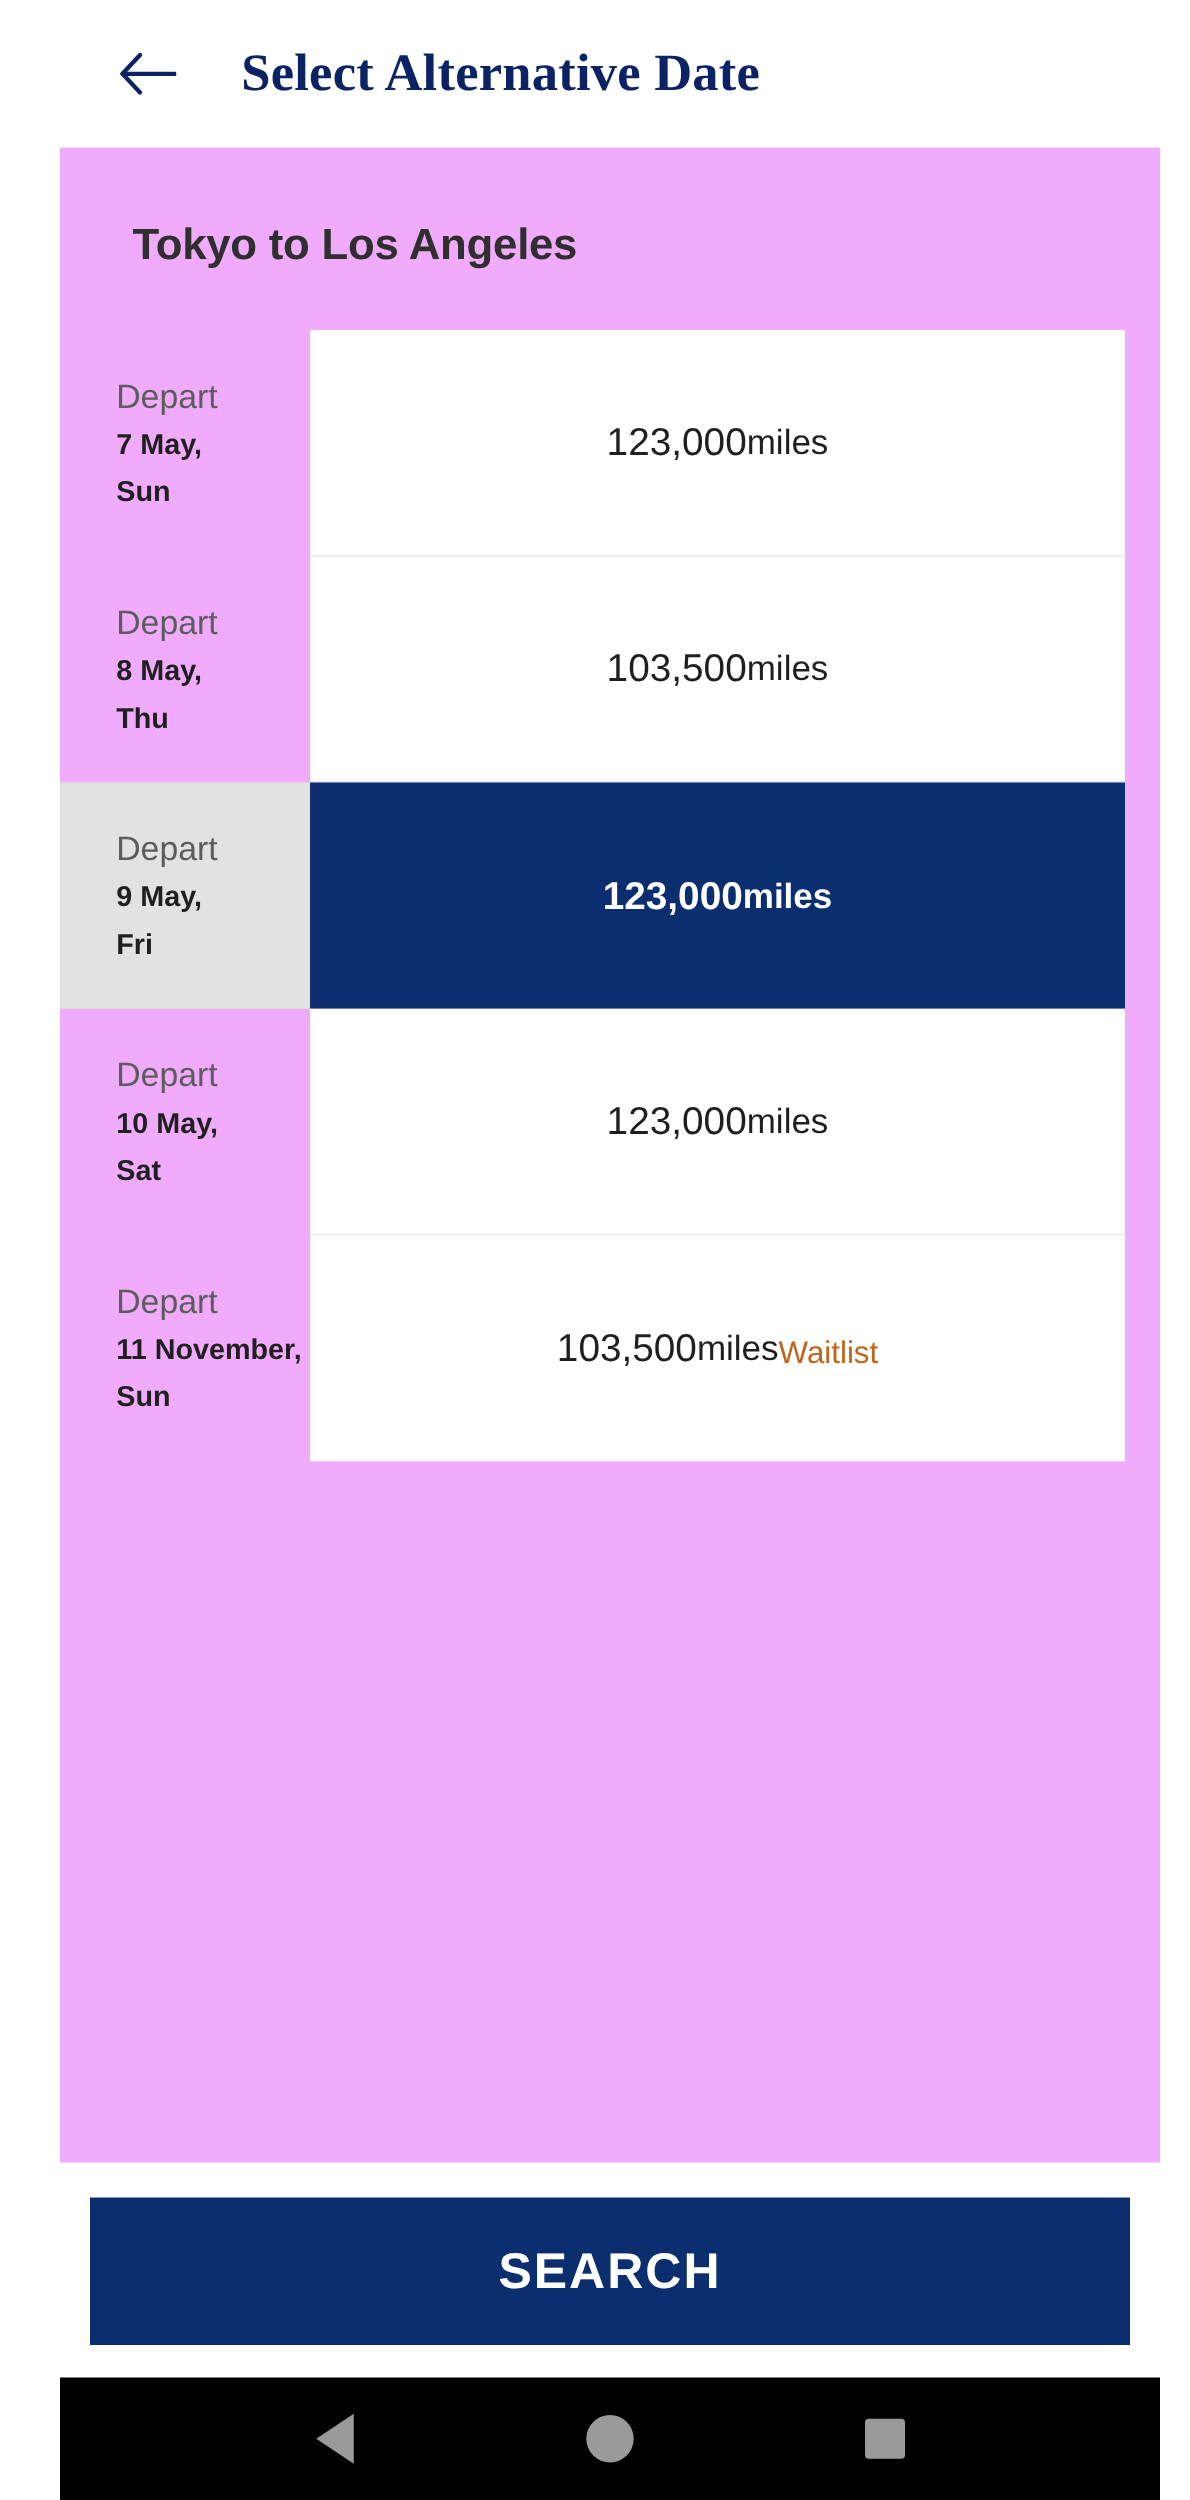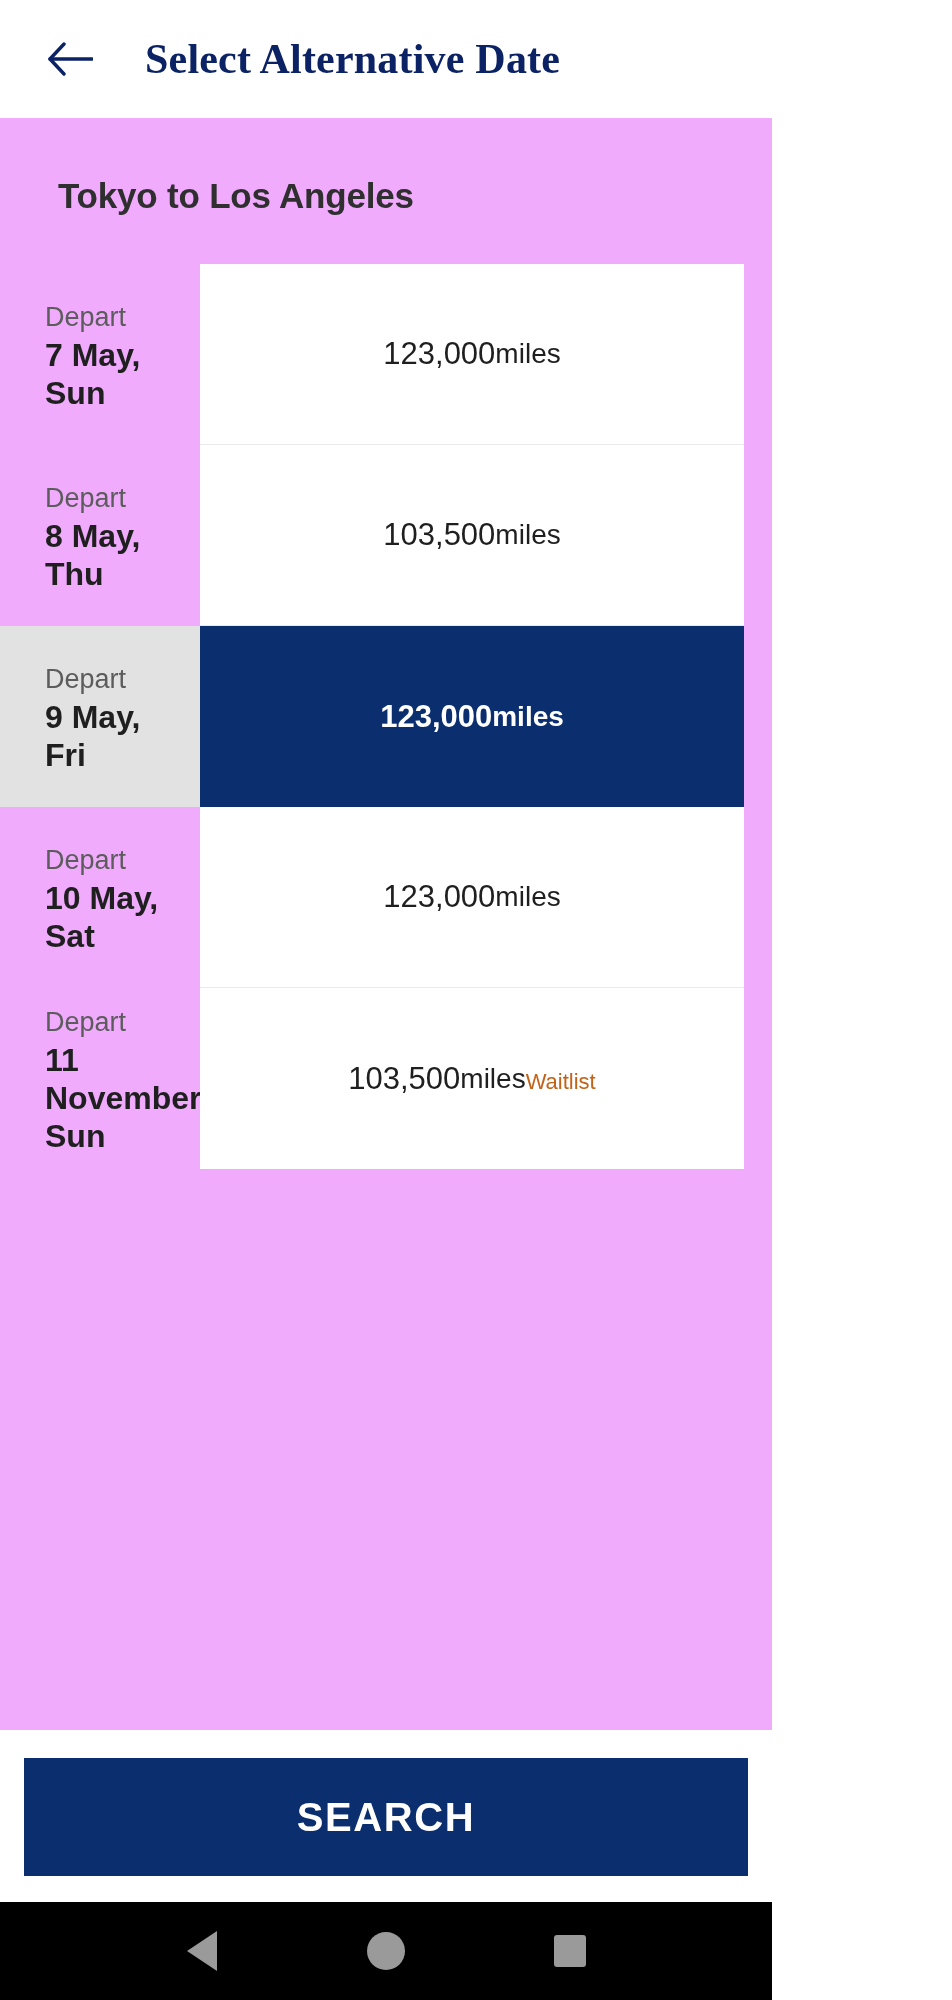--- a/index.html
+++ b/index.html
@@ -8,25 +8,26 @@
   }
   body {
     width: 952px;
     height: 2000px;
     background: #ffffff;
     font-family: "Liberation Sans", sans-serif;
     overflow: hidden;
   }
   .screen {
     position: relative;
-    width: 772px;
+    width: 880px;
     height: 2000px;
     display: flex;
     flex-direction: column;
     background: #ffffff;
+    margin-left: 48px;
   }
 
   
   .appbar {
     height: 118px;
     min-height: 118px;
     background: #ffffff;
     display: flex;
     align-items: center;
     padding-left: 42px;
@@ -96,21 +97,21 @@
     flex-direction: column;
     justify-content: center;
     background: transparent;
   }
   .depart-label {
     font-size: 27px;
     color: #5c5c5c;
     line-height: 38px;
   }
   .depart-date {
-    font-size: 32px;
+    font-size: 23px;
     font-weight: bold;
     color: #1f1f1f;
     line-height: 38px;
   }
   .farecell {
     flex: 1;
     margin-right: 28px;
     background: #ffffff;
     display: flex;
     flex-direction: row;
@@ -133,21 +134,21 @@
     font-size: 28px;
     color: #1f1f1f;
     line-height: 40px;
   }
   .row.selected .miles-amount,
   .row.selected .miles-unit {
     color: #ffffff;
     font-weight: bold;
   }
   .waitlist {
-    font-size: 22px;
+    font-size: 25px;
     color: #c2631a;
     line-height: 38px;
     margin-top: 6px;
   }
 
   
   .bottom-bar {
     background: #ffffff;
     padding: 28px 24px 26px 24px;
     box-sizing: border-box;

